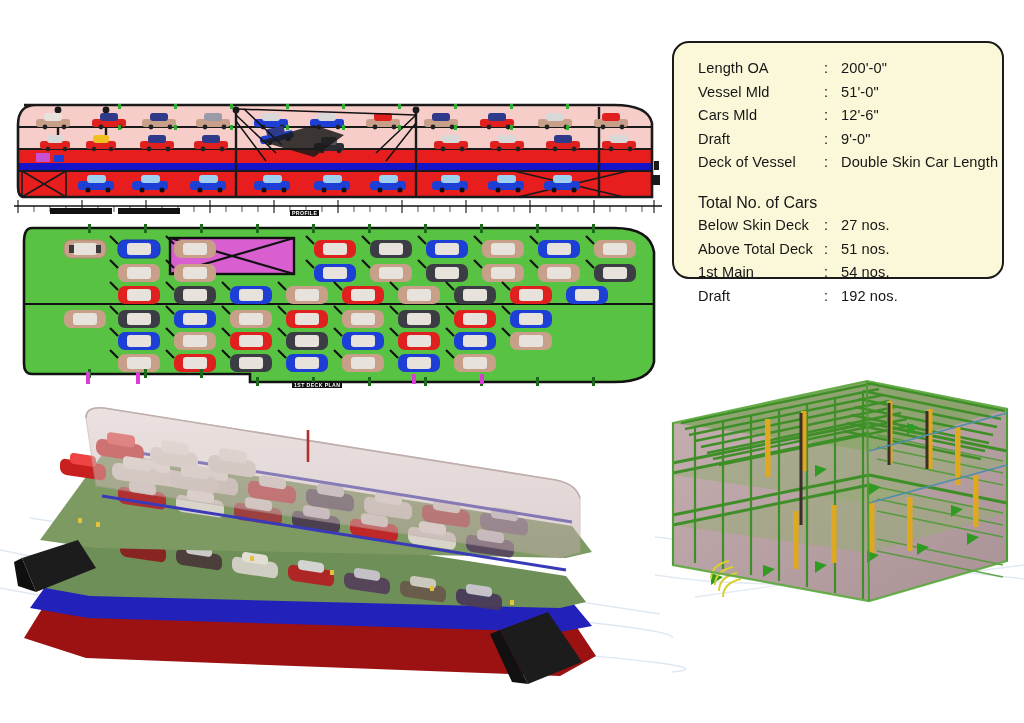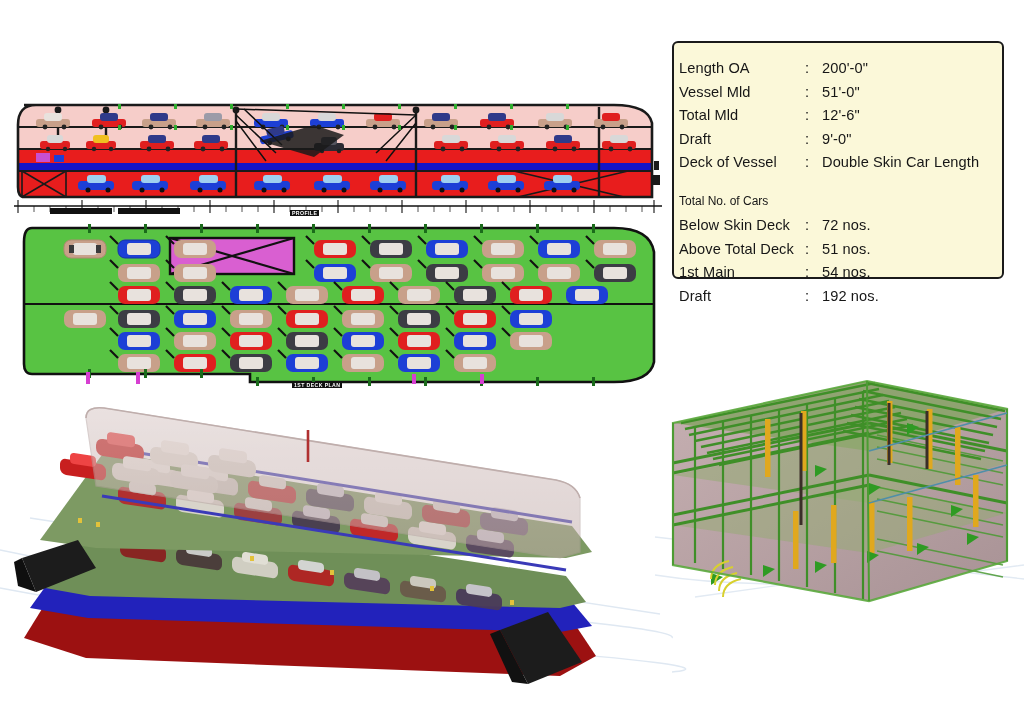--- a/index.html
+++ b/index.html
@@ -24,37 +24,37 @@
 
   
   #spec-box {
     position: absolute;
     left: 672px;
     top: 41px;
     width: 332px;
     height: 238px;
     background: #fbf8d9;
     border: 2.5px solid #1a1a1a;
-    border-radius: 6px;
+    border-radius: 17px;
     box-sizing: border-box;
-    padding: 17px 0 0 5px;
+    padding: 17px 0 0 24px;
   }
   .spec-row {
     display: flex;
     align-items: baseline;
     height: 23.5px;
     font-size: 14.6px;
     color: #161616;
     letter-spacing: .1px;
   }
   .spec-label { width: 126px; flex: 0 0 126px; }
   .spec-colon { width: 17px; flex: 0 0 17px; }
   .spec-value { white-space: nowrap; }
   .spec-gap { height: 16px; }
-  .spec-heading { font-size: 12px; color: #161616; height: 23.5px; }
+  .spec-heading { font-size: 16px; color: #161616; height: 23.5px; }
 
   
   .panel { position: absolute; }
   .panel svg { display: block; overflow: visible; }
 
   
   #profile-view { left: 14px; top: 101px; width: 648px; height: 126px; }
   #deckplan-view { left: 14px; top: 222px; width: 648px; height: 172px; }
   #cutaway-view { left: 0px; top: 400px; width: 672px; height: 310px; }
   #frame-view   { left: 655px; top: 365px; width: 369px; height: 280px; }
@@ -82,21 +82,21 @@
       <span class="spec-label">Length OA</span>
       <span class="spec-colon">:</span>
       <span class="spec-value">200'-0"</span>
     </div>
     <div class="spec-row">
       <span class="spec-label">Vessel Mld</span>
       <span class="spec-colon">:</span>
       <span class="spec-value">51'-0"</span>
     </div>
     <div class="spec-row">
-      <span class="spec-label">Total Mld</span>
+      <span class="spec-label">Cars Mld</span>
       <span class="spec-colon">:</span>
       <span class="spec-value">12'-6"</span>
     </div>
     <div class="spec-row">
       <span class="spec-label">Draft</span>
       <span class="spec-colon">:</span>
       <span class="spec-value">9'-0"</span>
     </div>
     <div class="spec-row">
       <span class="spec-label">Deck of Vessel</span>
@@ -104,21 +104,21 @@
       <span class="spec-value">Double Skin Car Length</span>
     </div>
 
     <div class="spec-gap"></div>
 
     <div class="spec-heading">Total No. of Cars</div>
 
     <div class="spec-row">
       <span class="spec-label">Below Skin Deck</span>
       <span class="spec-colon">:</span>
-      <span class="spec-value">72 nos.</span>
+      <span class="spec-value">27 nos.</span>
     </div>
     <div class="spec-row">
       <span class="spec-label">Above Total Deck</span>
       <span class="spec-colon">:</span>
       <span class="spec-value">51 nos.</span>
     </div>
     <div class="spec-row">
       <span class="spec-label">1st Main</span>
       <span class="spec-colon">:</span>
       <span class="spec-value">54 nos.</span>

